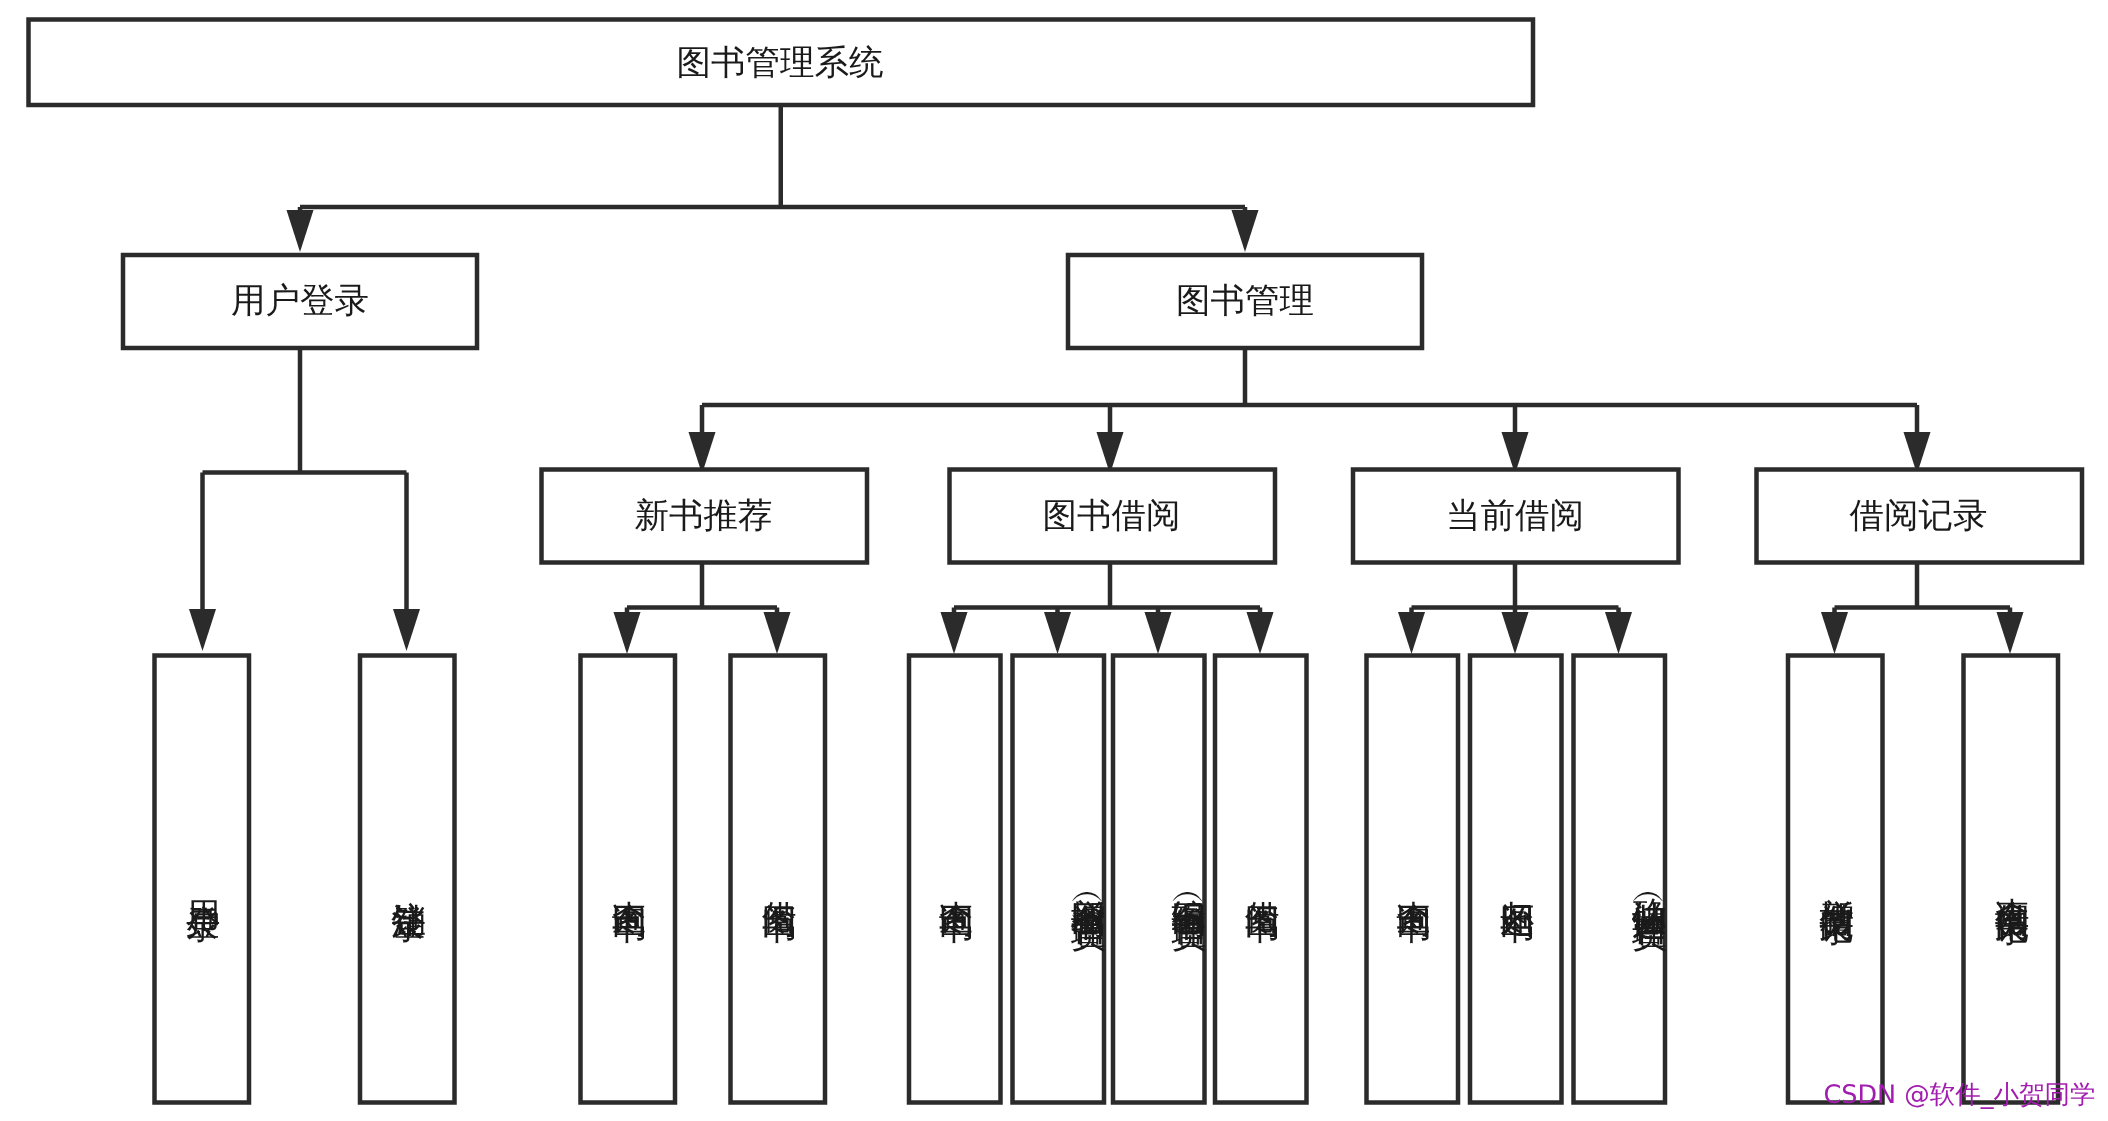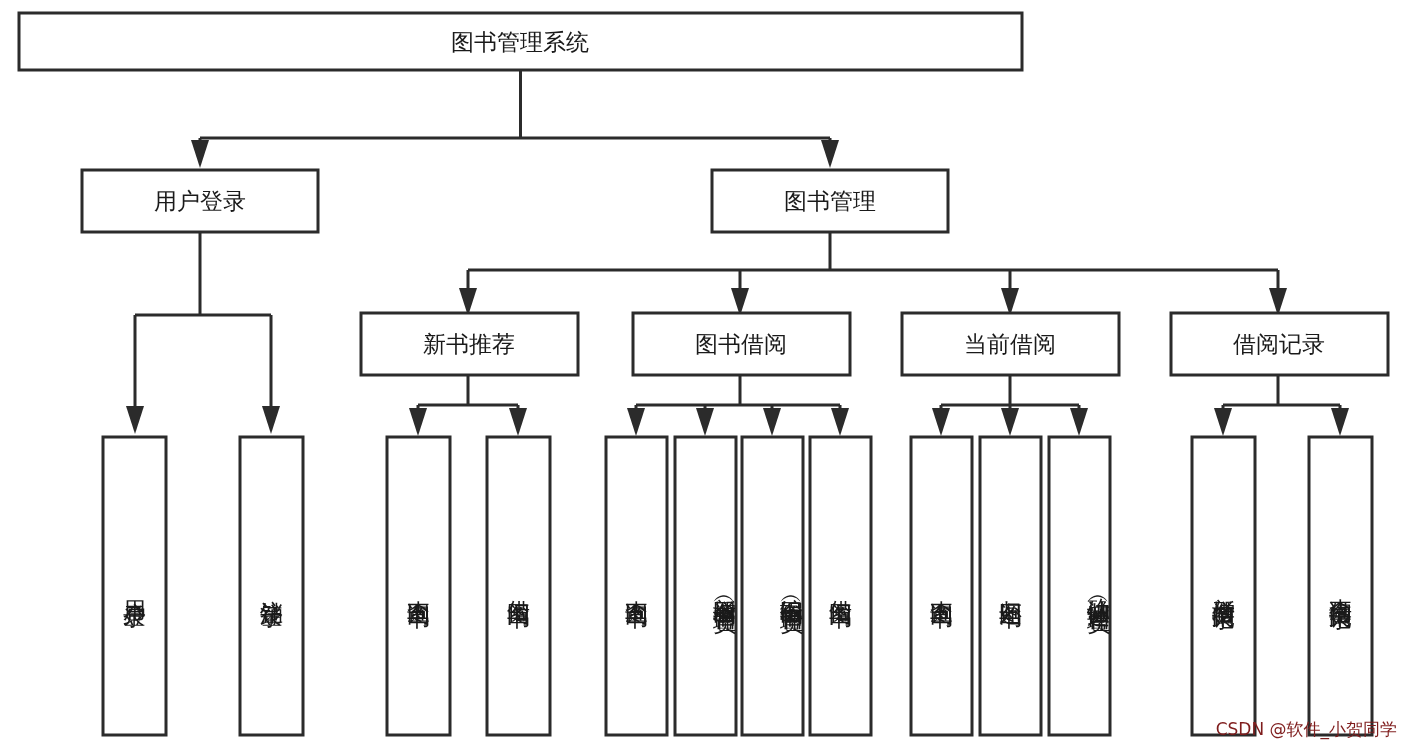--- a/index.html
+++ b/index.html
@@ -64,21 +64,21 @@
     white-space: nowrap;
     pointer-events: none;
     user-select: none;
   }
   #watermark {
     position: absolute;
     right: 8px;
     bottom: 6px;
     font-family: "DejaVu Sans", "Liberation Sans", sans-serif;
     font-size: 17px;
-    color: #7f1d1d;
+    color: #a21caf;
     white-space: nowrap;
     user-select: none;
   }
 </style>
 </head>
 <body>
 
 <div id="diagram-root">
 
   <svg id="tree-svg" viewBox="0 0 1405 747" xmlns="http://www.w3.org/2000/svg">

